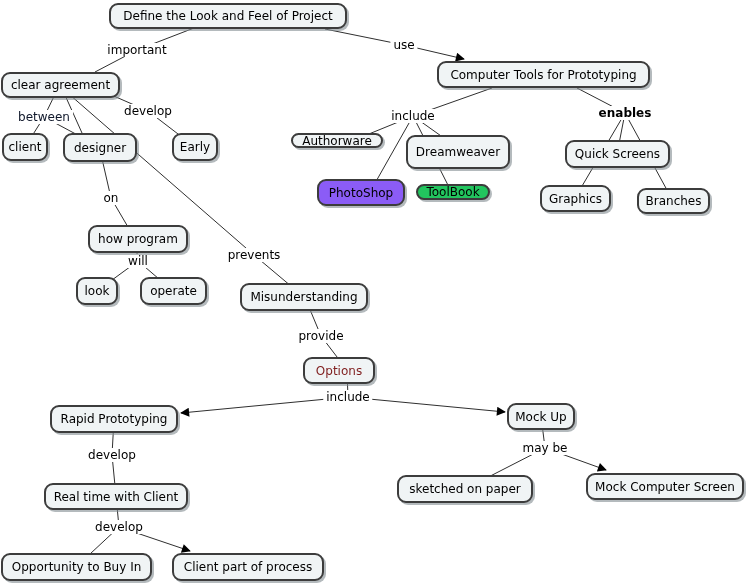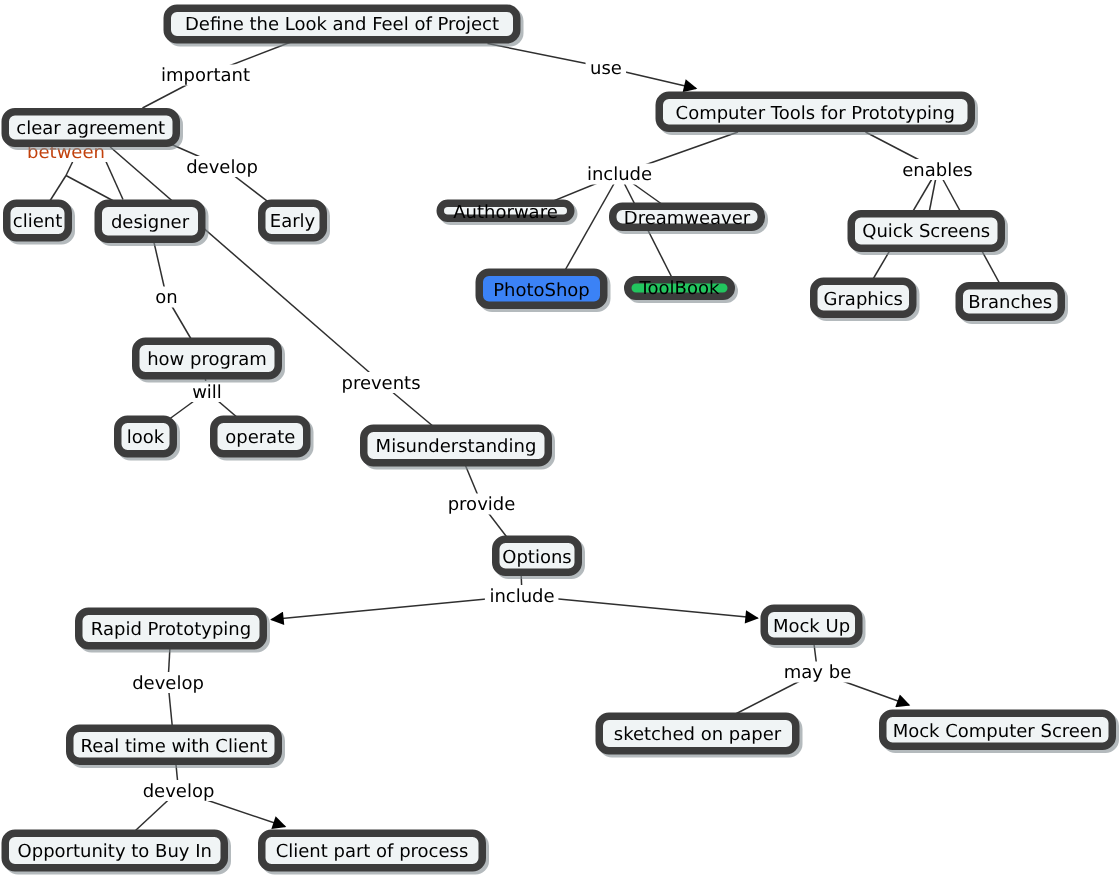--- a/index.html
+++ b/index.html
@@ -9,21 +9,21 @@
     background:#ffffff;
     font-family:"DejaVu Sans","Liberation Sans",sans-serif;
     overflow:hidden;
   }
   #edges{position:absolute;left:0;top:0;width:746px;height:585px;z-index:1;}
   .node{
     position:absolute;z-index:3;
     box-sizing:border-box;
     display:flex;align-items:center;justify-content:center;
     background:#f0f4f5;
-    border:5px solid #4d7c0f;
+    border:2px solid #4d7c0f;
     border-radius:9px;
     box-shadow:2px 2px 0 rgba(130,140,145,0.6);
     font-size:12px;color:#000;
     white-space:nowrap;
     padding:0 4px;
     cursor:default;
   }
   .link-label{
     position:absolute;z-index:2;
     transform:translate(-50%,-50%);
@@ -87,46 +87,46 @@
       </g>
   </svg>
   <div id="nodes">
       <div class="node" style="left: 109px; top: 3px; width: 238px; height: 26px; background: rgb(240, 244, 245); border-color: rgb(60, 60, 60); color: rgb(0, 0, 0);">Define the Look and Feel of Project</div>
       <div class="node" style="left: 1px; top: 72px; width: 119px; height: 26px; background: rgb(240, 244, 245); border-color: rgb(60, 60, 60); color: rgb(0, 0, 0);">clear agreement</div>
       <div class="node" style="left: 437px; top: 61px; width: 213px; height: 27px; background: rgb(240, 244, 245); border-color: rgb(60, 60, 60); color: rgb(0, 0, 0);">Computer Tools for Prototyping</div>
       <div class="node" style="left: 2px; top: 133px; width: 46px; height: 28px; background: rgb(240, 244, 245); border-color: rgb(60, 60, 60); color: rgb(0, 0, 0);">client</div>
       <div class="node" style="left: 63px; top: 133px; width: 74px; height: 29px; background: rgb(240, 244, 245); border-color: rgb(60, 60, 60); color: rgb(0, 0, 0);">designer</div>
       <div class="node" style="left: 172px; top: 133px; width: 46px; height: 28px; background: rgb(240, 244, 245); border-color: rgb(60, 60, 60); color: rgb(0, 0, 0);">Early</div>
       <div class="node" style="left: 291px; top: 133px; width: 92px; height: 15px; background: rgb(240, 244, 245); border-color: rgb(60, 60, 60); color: rgb(0, 0, 0);">Authorware</div>
-      <div class="node" style="left: 406px; top: 135px; width: 104px; height: 19px; background: rgb(240, 244, 245); border-color: rgb(60, 60, 60); color: rgb(0, 0, 0);">Dreamweaver</div>
-      <div class="node" style="left: 317px; top: 179px; width: 88px; height: 27px; background: #3b82f6; border-color: rgb(60, 60, 60); color: rgb(0, 0, 0);">PhotoShop</div>
+      <div class="node" style="left: 406px; top: 135px; width: 104px; height: 34px; background: rgb(240, 244, 245); border-color: rgb(60, 60, 60); color: rgb(0, 0, 0);">Dreamweaver</div>
+      <div class="node" style="left: 317px; top: 179px; width: 88px; height: 27px; background: #8b5cf6; border-color: rgb(60, 60, 60); color: rgb(0, 0, 0);">PhotoShop</div>
       <div class="node" style="left: 416px; top: 184px; width: 74px; height: 16px; background: #22c55e; border-color: rgb(60, 60, 60); color: rgb(0, 0, 0);">ToolBook</div>
       <div class="node" style="left: 565px; top: 140px; width: 105px; height: 28px; background: rgb(240, 244, 245); border-color: rgb(60, 60, 60); color: rgb(0, 0, 0);">Quick Screens</div>
       <div class="node" style="left: 540px; top: 185px; width: 71px; height: 27px; background: rgb(240, 244, 245); border-color: rgb(60, 60, 60); color: rgb(0, 0, 0);">Graphics</div>
       <div class="node" style="left: 637px; top: 188px; width: 73px; height: 26px; background: rgb(240, 244, 245); border-color: rgb(60, 60, 60); color: rgb(0, 0, 0);">Branches</div>
       <div class="node" style="left: 88px; top: 225px; width: 100px; height: 28px; background: rgb(240, 244, 245); border-color: rgb(60, 60, 60); color: rgb(0, 0, 0);">how program</div>
       <div class="node" style="left: 76px; top: 277px; width: 42px; height: 28px; background: rgb(240, 244, 245); border-color: rgb(60, 60, 60); color: rgb(0, 0, 0);">look</div>
       <div class="node" style="left: 140px; top: 277px; width: 67px; height: 28px; background: rgb(240, 244, 245); border-color: rgb(60, 60, 60); color: rgb(0, 0, 0);">operate</div>
       <div class="node" style="left: 240px; top: 283px; width: 128px; height: 28px; background: rgb(240, 244, 245); border-color: rgb(60, 60, 60); color: rgb(0, 0, 0);">Misunderstanding</div>
-      <div class="node" style="left: 328px; top: 357px; width: 60px; height: 27px; background: rgb(240, 244, 245); border-color: rgb(60, 60, 60); color: #000000;">Options</div>
+      <div class="node" style="left: 303px; top: 357px; width: 72px; height: 27px; background: rgb(240, 244, 245); border-color: rgb(60, 60, 60); color: #7f1d1d;">Options</div>
       <div class="node" style="left: 50px; top: 405px; width: 128px; height: 28px; background: rgb(240, 244, 245); border-color: rgb(60, 60, 60); color: rgb(0, 0, 0);">Rapid Prototyping</div>
       <div class="node" style="left: 44px; top: 483px; width: 144px; height: 27px; background: rgb(240, 244, 245); border-color: rgb(60, 60, 60); color: rgb(0, 0, 0);">Real time with Client</div>
       <div class="node" style="left: 1px; top: 553px; width: 151px; height: 28px; background: rgb(240, 244, 245); border-color: rgb(60, 60, 60); color: rgb(0, 0, 0);">Opportunity to Buy In</div>
       <div class="node" style="left: 172px; top: 553px; width: 152px; height: 28px; background: rgb(240, 244, 245); border-color: rgb(60, 60, 60); color: rgb(0, 0, 0);">Client part of process</div>
       <div class="node" style="left: 507px; top: 403px; width: 68px; height: 27px; background: rgb(240, 244, 245); border-color: rgb(60, 60, 60); color: rgb(0, 0, 0);">Mock Up</div>
       <div class="node" style="left: 397px; top: 475px; width: 136px; height: 28px; background: rgb(240, 244, 245); border-color: rgb(60, 60, 60); color: rgb(0, 0, 0);">sketched on paper</div>
       <div class="node" style="left: 586px; top: 473px; width: 158px; height: 27px; background: rgb(240, 244, 245); border-color: rgb(60, 60, 60); color: rgb(0, 0, 0);">Mock Computer Screen</div>
     </div>
   <div id="labels">
       <div class="link-label" style="left: 137px; top: 50px; color: rgb(0, 0, 0);">important</div>
       <div class="link-label" style="left: 404px; top: 45px; color: rgb(0, 0, 0);">use</div>
-      <div class="link-label" style="left: 44px; top: 101px; color: #c2410c;">between</div>
+      <div class="link-label" style="left: 44px; top: 117px; color: #0f172a;">between</div>
       <div class="link-label" style="left: 148px; top: 111px; color: rgb(0, 0, 0);">develop</div>
       <div class="link-label" style="left: 413px; top: 116px; color: rgb(0, 0, 0);">include</div>
-      <div class="link-label" style="left: 625px; top: 113px; color: rgb(0, 0, 0);">enables</div>
+      <div class="link-label" style="left: 625px; top: 113px; color: rgb(0, 0, 0); font-weight: bold;">enables</div>
       <div class="link-label" style="left: 111px; top: 198px; color: rgb(0, 0, 0);">on</div>
       <div class="link-label" style="left: 138px; top: 261px; color: rgb(0, 0, 0);">will</div>
       <div class="link-label" style="left: 254px; top: 255px; color: rgb(0, 0, 0);">prevents</div>
       <div class="link-label" style="left: 321px; top: 336px; color: rgb(0, 0, 0);">provide</div>
       <div class="link-label" style="left: 348px; top: 397px; color: rgb(0, 0, 0);">include</div>
       <div class="link-label" style="left: 112px; top: 455px; color: rgb(0, 0, 0);">develop</div>
       <div class="link-label" style="left: 119px; top: 527px; color: rgb(0, 0, 0);">develop</div>
       <div class="link-label" style="left: 545px; top: 448px; color: rgb(0, 0, 0);">may be</div>
     </div>
 </div>

